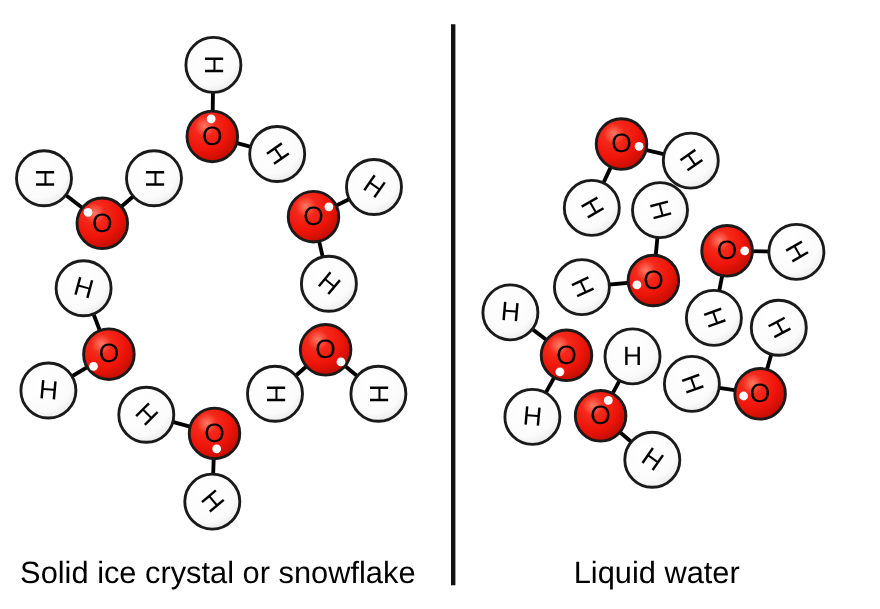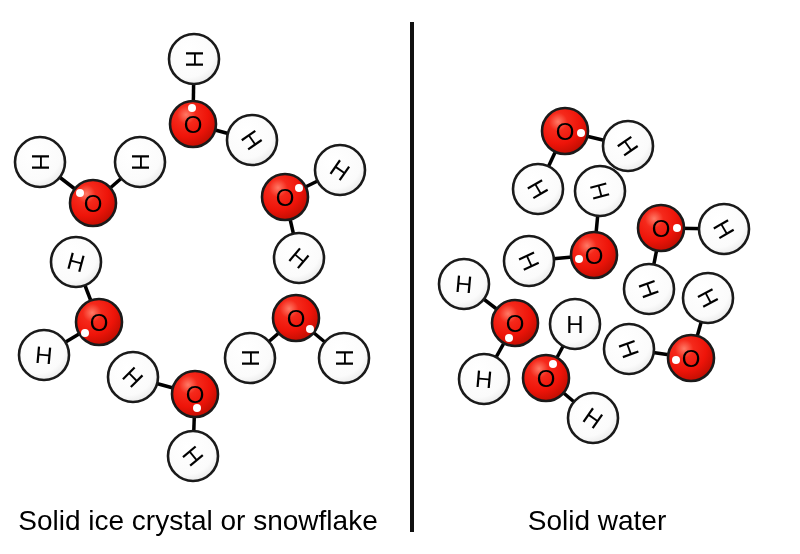--- a/index.html
+++ b/index.html
@@ -183,14 +183,14 @@
           <text transform="translate(708 298) rotate(62)" text-anchor="middle" dominant-baseline="central" font-family="Liberation Sans, sans-serif" font-size="24" fill="#000000">H</text>
           <circle cx="629" cy="349" r="25" fill="url(#gH)" stroke="#1a1a1a" stroke-width="2.6"></circle>
           <text transform="translate(629 349) rotate(70)" text-anchor="middle" dominant-baseline="central" font-family="Liberation Sans, sans-serif" font-size="24" fill="#000000">H</text>
           <circle cx="691" cy="358" r="23" fill="url(#gO)" stroke="#1a1a1a" stroke-width="2.6"></circle>
           <text transform="translate(691 358) rotate(0)" text-anchor="middle" dominant-baseline="central" font-family="Liberation Sans, sans-serif" font-size="24" fill="#000000">O</text>
           <circle cx="676" cy="360" r="4" fill="#ffffff"></circle>
         </g>
       </g>
     </svg>
   <div class="panel-label left">Solid ice crystal or snowflake</div>
-  <div class="panel-label right">Solid water</div>
+  <div class="panel-label right">Liquid water</div>
 </div>
 
 </body></html>

